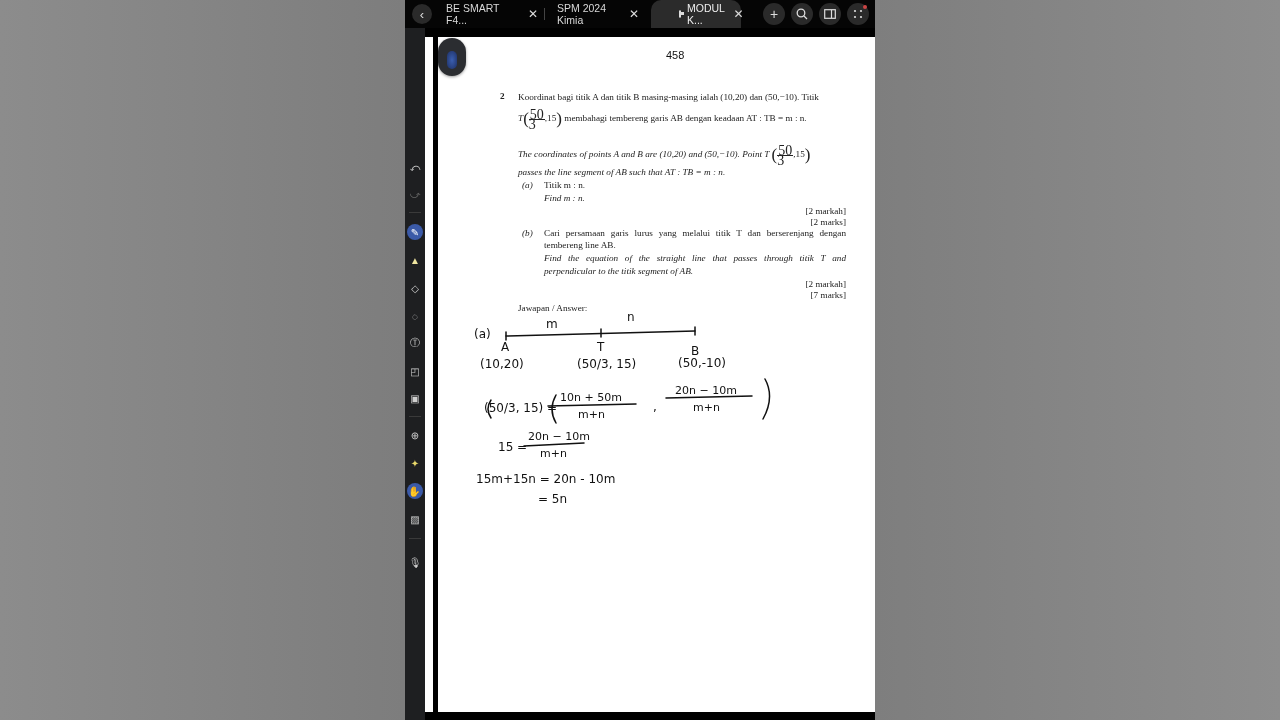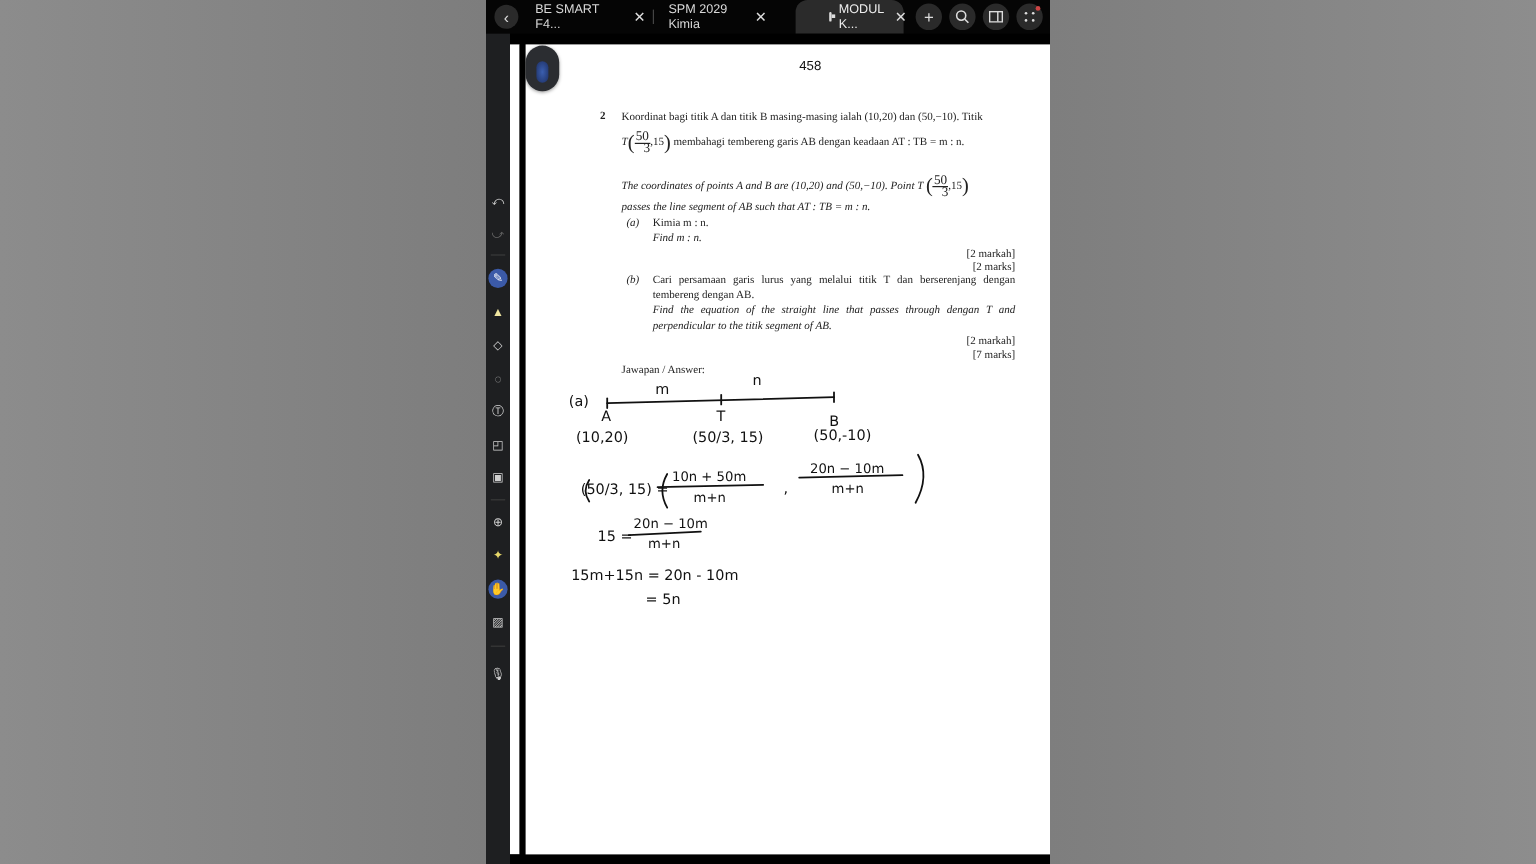--- a/index.html
+++ b/index.html
@@ -28,21 +28,21 @@
   .strip{position:absolute;left:20px;top:37px;width:8px;height:675px;background:#fff;}
   .rule{position:absolute;left:28px;top:37px;width:5px;height:675px;background:#000;}
   .page{position:absolute;left:33px;top:37px;width:437px;height:713px;background:#fff;}
   .bottom{position:absolute;left:20px;top:712px;width:450px;height:8px;background:#000;}
   .mouse-fab{position:absolute;left:33px;top:38px;width:28px;height:38px;border-radius:14px;background:#2b2d31;box-shadow:0 1px 3px rgba(0,0,0,.4);}
   .mouse-fab::after{content:"";position:absolute;left:9px;top:13px;width:10px;height:18px;border-radius:5px;background:radial-gradient(#3b5fb0,#1d2f63);}
   .pnum{position:absolute;left:260px;top:49px;font-size:11px;color:#111;}
   .q{position:absolute;font-family:"Liberation Serif",serif;font-size:9.2px;color:#222;white-space:nowrap;}
   .i{font-style:italic;}
   .b{font-weight:bold;}
-  .frac{display:inline-block;vertical-align:middle;text-align:right;font-size:11px;line-height:9px;}
+  .frac{display:inline-block;vertical-align:middle;text-align:left;font-size:14px;line-height:9px;}
   .frac .n{display:block;border-bottom:0.8px solid #222;padding:0 1px;}
   .par{font-size:17px;vertical-align:middle;}
   .hand{position:absolute;left:0;top:0;}
 </style>
 </head>
 <body>
 
 <div class="bg-left"></div>
 <div class="bg-right"></div>
 
@@ -50,24 +50,24 @@
   <div class="tabbar">
     <div class="back-btn">
         <span>‹</span>
       </div>
     <div class="tab" style="margin-left:8px;width:104px;">
       <span>BE SMART F4...</span>
         <span class="x">✕</span>
     </div>
     <div class="sep"></div>
     <div class="tab" style="width:100px;padding-left:12px;">
-      <span>SPM 2029 Kimia</span>
+      <span>SPM 2024 Kimia</span>
         <span class="x">✕</span>
     </div>
-    <div class="tab active" style="width:90px;margin-left:18px;padding-left:28px;">
+    <div class="tab active" style="width:90px;margin-left:6px;padding-left:28px;">
       <span class="doc-icon"></span>
       <span>MODUL K...</span>
         <span class="x" style="margin-left:9px;">✕</span>
     </div>
     <div class="tb-right">
       <div class="circ">
           <span>+</span>
         </div>
       <div class="circ">
         <svg width="12" height="12" viewBox="0 0 12 12">
@@ -125,29 +125,29 @@
       <span class="i">T</span><span class="par">(</span><span class="frac"><span class="n">50</span><span>3</span></span><span>,15</span><span class="par">)</span>
       <span>membahagi tembereng garis AB dengan keadaan  AT : TB = m : n.</span>
     </div>
     <div class="q i" style="left:80px;top:108px">
       <span>The coordinates of points A and B are (10,20) and (50,−10). Point T</span>
       <span class="par" style="font-style:normal">(</span><span class="frac" style="font-style:normal"><span class="n">50</span><span>3</span></span><span style="font-style:normal">,15</span><span class="par" style="font-style:normal">)</span>
     </div>
     <div class="q i" style="left:80px;top:130px">passes the line segment of AB such that  AT : TB = m : n.</div>
 
     <div class="q i" style="left:84px;top:143px">(a)</div>
-    <div class="q" style="left:106px;top:143px">Kimia m : n.</div>
+    <div class="q" style="left:106px;top:143px">Titik m : n.</div>
     <div class="q i" style="left:106px;top:156px">Find m : n.</div>
     <div class="q" style="right:29px;top:169px">[2 markah]</div>
     <div class="q" style="right:29px;top:180px">[2 marks]</div>
 
     <div class="q i" style="left:84px;top:191px">(b)</div>
     <div class="q" style="left:106px;top:191px;width:302px;text-align:justify;text-align-last:justify;">Cari persamaan garis lurus yang melalui titik T dan berserenjang dengan</div>
-    <div class="q" style="left:106px;top:203px">tembereng dengan AB.</div>
-    <div class="q i" style="left:106px;top:216px;width:302px;text-align:justify;text-align-last:justify;">Find the equation of the straight line that passes through dengan T and</div>
+    <div class="q" style="left:106px;top:203px">tembereng line AB.</div>
+    <div class="q i" style="left:106px;top:216px;width:302px;text-align:justify;text-align-last:justify;">Find the equation of the straight line that passes through titik T and</div>
     <div class="q i" style="left:106px;top:229px">perpendicular to the titik segment of AB.</div>
     <div class="q" style="right:29px;top:242px">[2 markah]</div>
     <div class="q" style="right:29px;top:253px">[7 marks]</div>
 
     <div class="q" style="left:80px;top:266px">Jawapan / Answer:</div>
 
     <svg class="hand" width="437" height="675" viewBox="0 0 437 675" style="font-family:'DejaVu Sans',sans-serif;">
       <g fill="none" stroke="#111" stroke-width="1.5" stroke-linecap="round">
         <line x1="68" y1="299" x2="257" y2="294"></line>
         <line x1="68" y1="295" x2="68" y2="303"></line>

